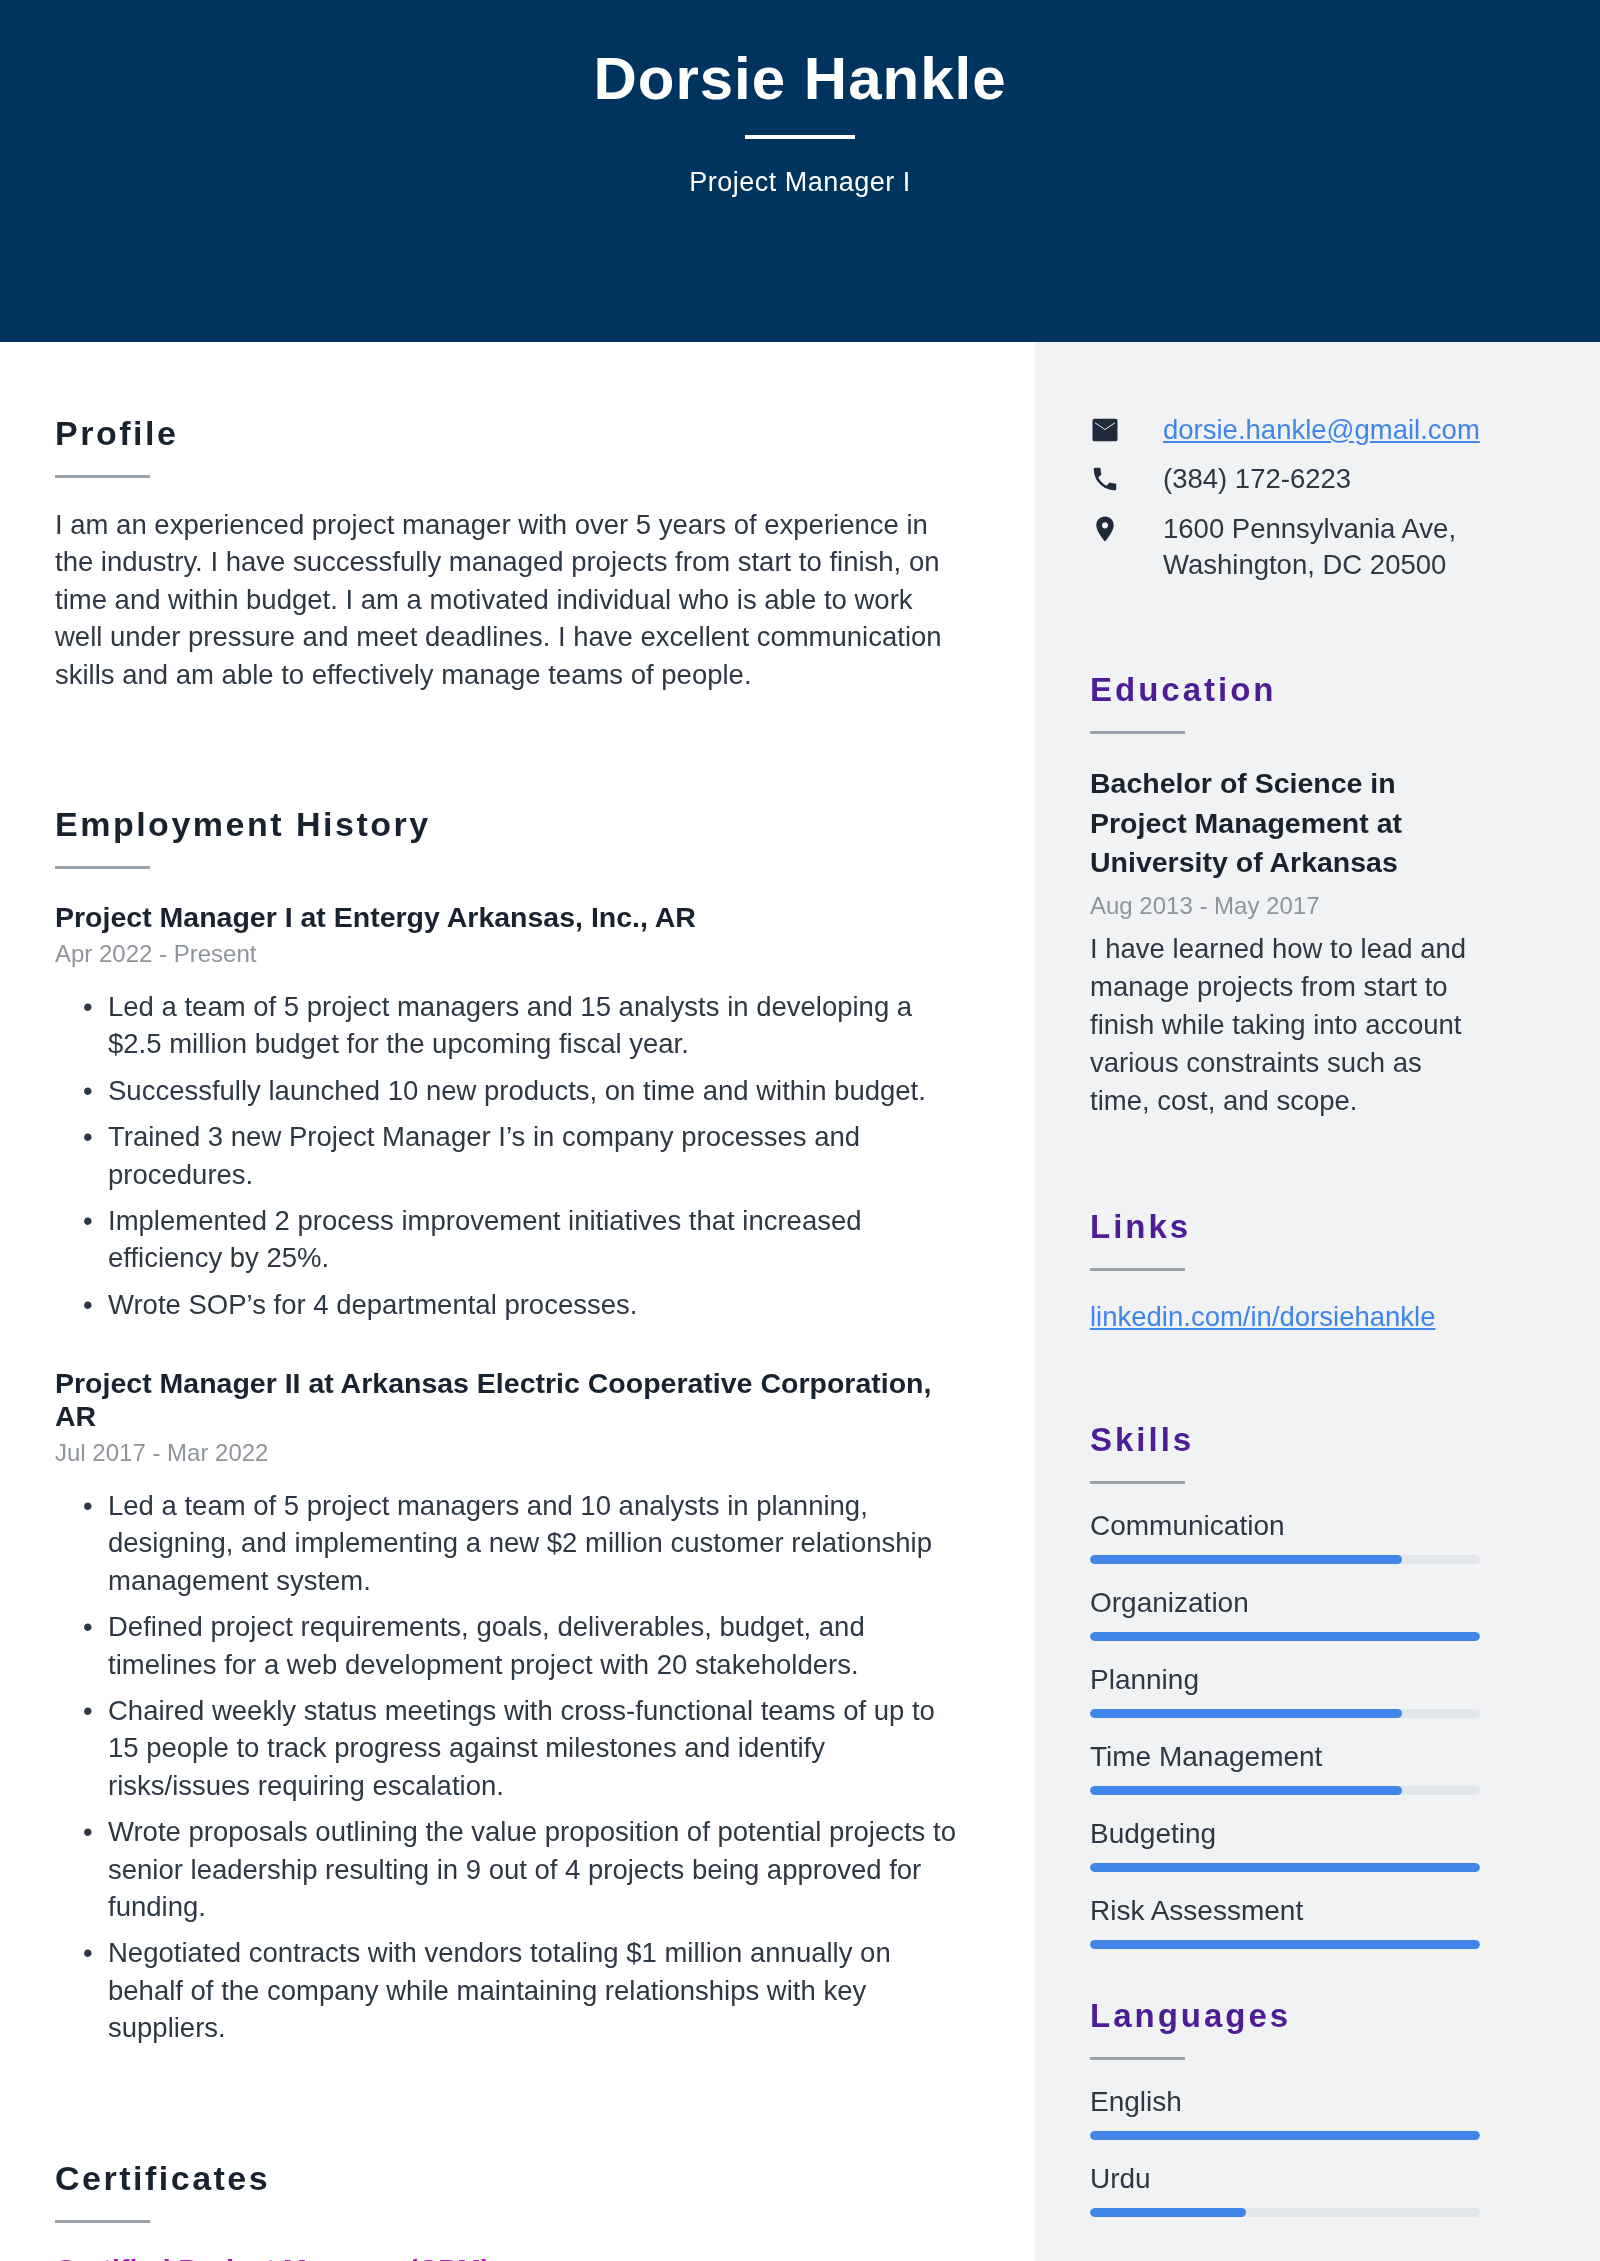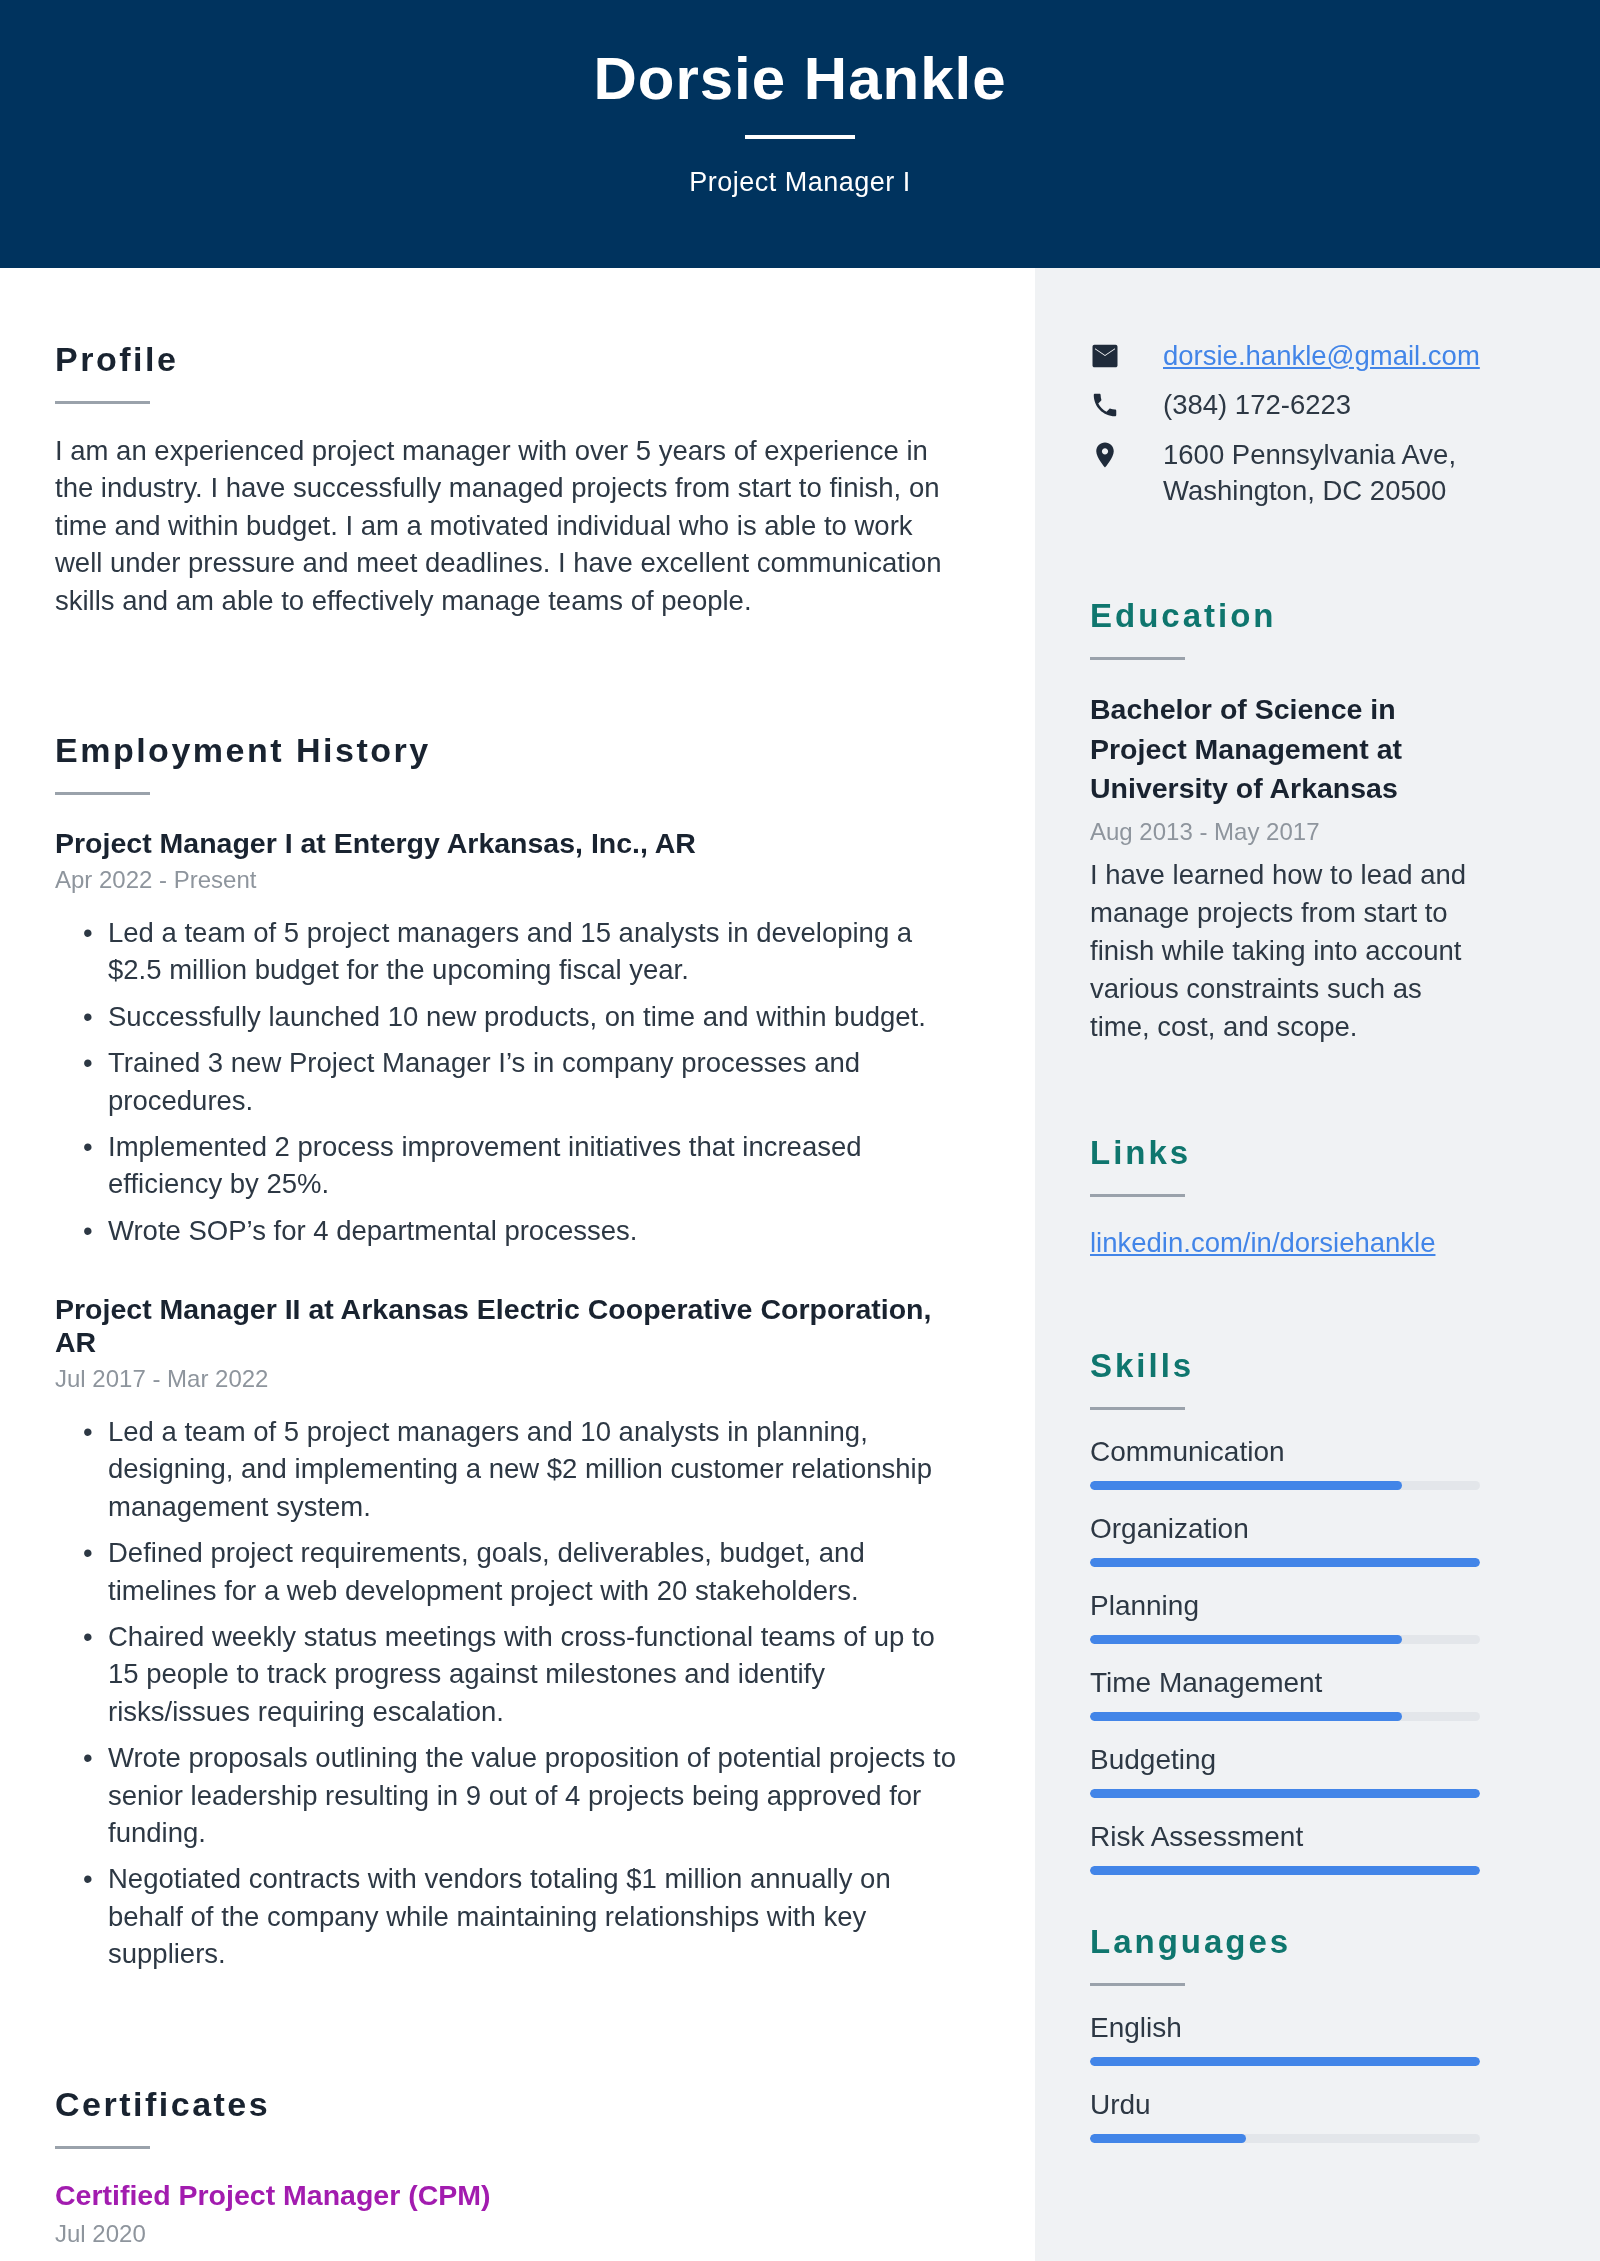--- a/index.html
+++ b/index.html
@@ -1,21 +1,21 @@
 <!DOCTYPE html>
 <html><head>
 <meta charset="utf-8">
 <style>
   * { margin:0; padding:0; box-sizing:border-box; }
   html,body { width:1600px; }
   body { font-family:"Liberation Sans", sans-serif; background:#ffffff; }
   .page { width:1600px; height:2261px; display:flex; flex-direction:column; overflow:hidden; }
 
   
-  .header { height:268px; flex:none; background:#00335E; color:#ffffff; text-align:center; padding-top:44px; }
+  .header { height:342px; flex:none; background:#00335E; color:#ffffff; text-align:center; padding-top:44px; }
   .name { font-size:60px; font-weight:bold; letter-spacing:1px; line-height:1.15; }
   .name-divider { width:110px; height:4px; background:#ffffff; margin:22px auto 0; }
   .job-title { font-size:27px; margin-top:28px; font-weight:normal; letter-spacing:0.5px; }
 
   
   .body-row { flex:1; display:flex; align-items:stretch; }
   .main { width:1035px; flex:none; background:#ffffff; padding:72px 75px 0 55px; color:#2D3844; }
   .sidebar { flex:1; background:#F0F2F4; padding:70px 135px 0 55px; color:#2D3844; }
 
   
@@ -37,21 +37,21 @@
   .cert-date { font-size:24px; color:#8E959D; margin-top:8px; }
 
   
   .contact-row { display:flex; align-items:flex-start; margin-bottom:13px; font-size:27.5px; line-height:1.32;gap:28px; }
   .contact-icon { width:30px; height:30px; flex:none; margin-right:15px; margin-top:3px; }
   .contact-icon svg { width:30px; height:30px; fill:#1F2B3A; }
   a.link { color:#4285E8; text-decoration:underline; cursor:pointer; }
   .addr-lines { }
   .side-section { margin-top:88px; }
   .side-section.languages { margin-top:48px; }
-  .side-heading { font-size:33px; font-weight:bold; color:#0f766e; letter-spacing:3px; }
+  .side-heading { font-size:33px; font-weight:bold; color:#4c1d95; letter-spacing:3px; }
   .degree { font-size:28.5px; font-weight:bold; color:#192330; line-height:1.38; margin-top:30px; }
   .edu-dates { font-size:24px; color:#8E959D; margin-top:10px; }
   .edu-desc { font-size:27.5px; line-height:1.38; margin-top:10px; }
   .side-link-wrap { margin-top:30px; font-size:27.5px; }
   .meter-list { margin-top:26px; }
   .meter-row { margin-bottom:23px; }
   .meter-name { font-size:28px; margin-bottom:13px; color:#2D3844; }
   .meter-track { height:9px; background:#E3E6EA; border-radius:5px; overflow:hidden; }
   .meter-fill { height:100%; background:#4285E8; border-radius:5px; }
 </style>

